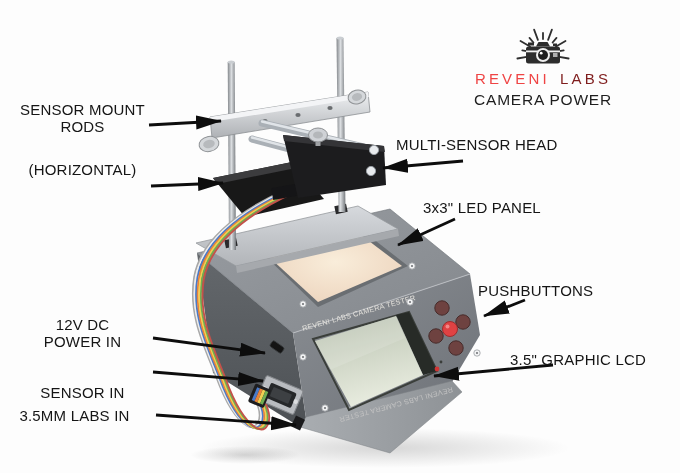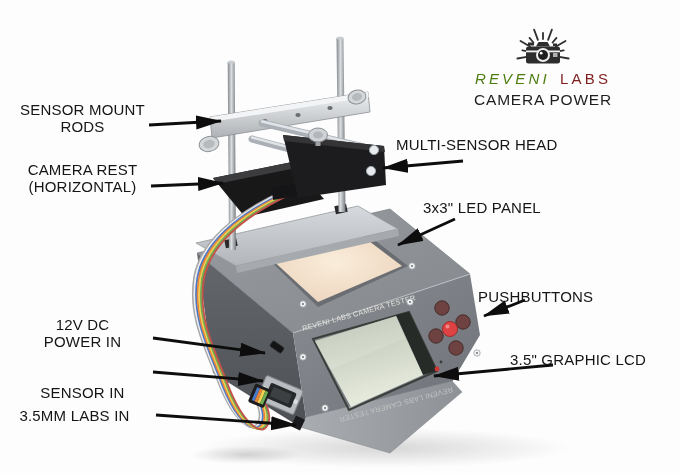--- a/index.html
+++ b/index.html
@@ -14,21 +14,21 @@
     position:absolute;
     font-size:15px;line-height:17px;letter-spacing:.2px;
     color:#151515;white-space:nowrap;
   }
   .callout.right-align{text-align:center;}
   .logo{
     position:absolute;left:438px;top:10px;width:210px;
     text-align:center;color:#2d2d2d;
   }
   .logo .brandline{font-size:15px;letter-spacing:3.2px;margin-top:2px;}
-  .logo .brand-primary{color:#4d7c0f;font-style:italic;}
+  .logo .brand-primary{color:#ef4444;}
   .logo .brand-secondary{color:#7f1d1d;margin-left:10px;}
   .logo .productline{font-size:15.5px;letter-spacing:.8px;color:#1e1e1e;margin-top:4px;}
 </style>
 </head>
 <body>
 
 <div id="stage">
 
   <svg id="scene" width="680" height="473" viewBox="0 0 680 473">
     <defs>
@@ -254,29 +254,28 @@
       <line x1="156" y1="415" x2="296" y2="425" marker-end="url(#ah)"></line>
     </g>
   </svg>
 
   <div class="callout right-align" style="left:18px;top:101px;width:129px;">
     <div>SENSOR MOUNT</div>
     <div>RODS</div>
   </div>
 
   <div class="callout right-align" style="left:18px;top:161px;width:129px;">
-    <div>CAMERA REST</div>
     <div>(HORIZONTAL)</div>
   </div>
 
   <div class="callout" style="left:396px;top:136px;">MULTI-SENSOR HEAD</div>
 
   <div class="callout" style="left:423px;top:199px;">3x3" LED PANEL</div>
 
-  <div class="callout" style="left:478px;top:288px;">PUSHBUTTONS</div>
+  <div class="callout" style="left:478px;top:282px;">PUSHBUTTONS</div>
 
   <div class="callout" style="left:510px;top:351px;">3.5" GRAPHIC LCD</div>
 
   <div class="callout right-align" style="left:18px;top:316px;width:129px;">
     <div>12V DC</div>
     <div>POWER IN</div>
   </div>
 
   <div class="callout right-align" style="left:18px;top:384px;width:129px;">SENSOR IN</div>
 

